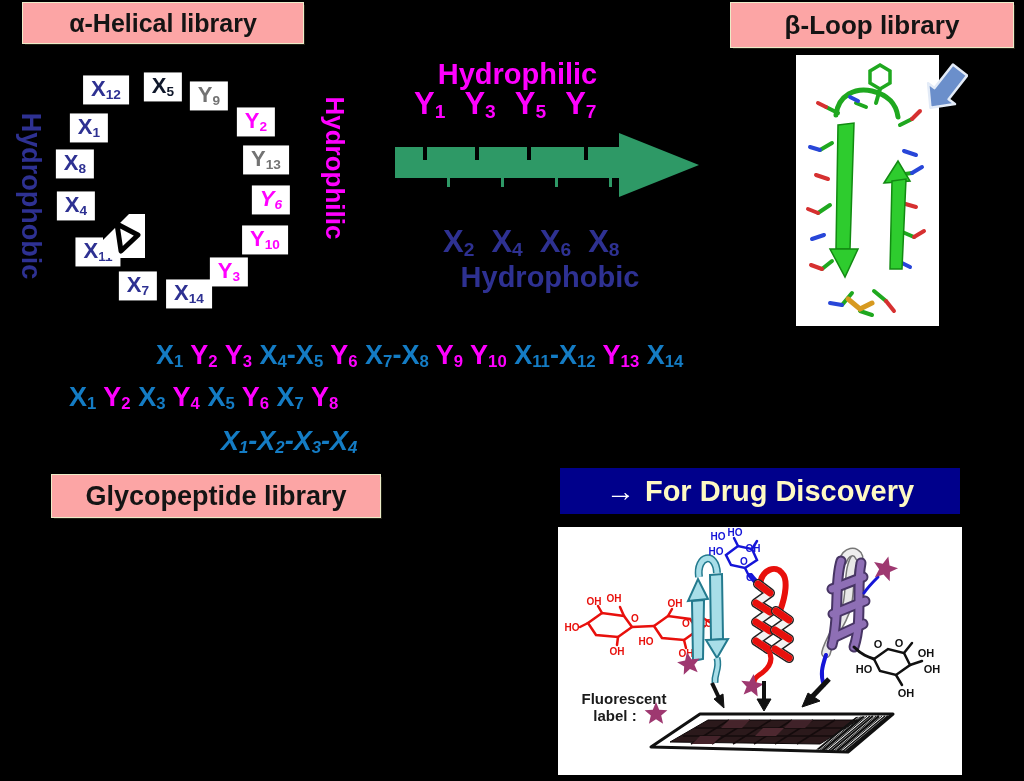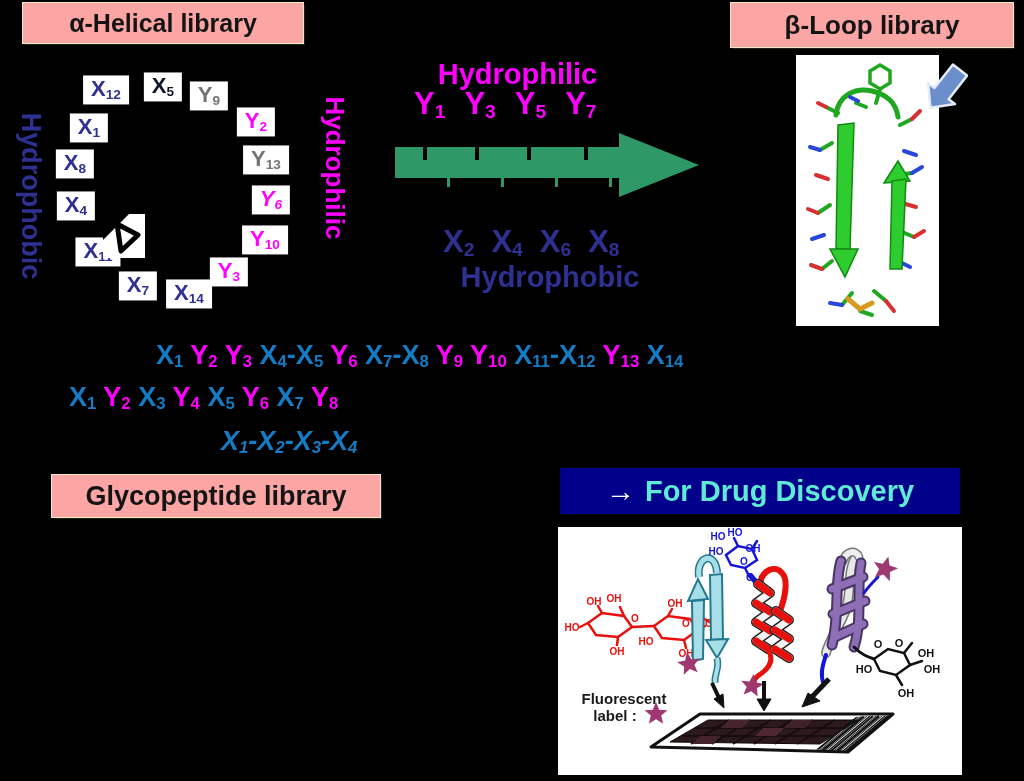--- a/index.html
+++ b/index.html
@@ -9,21 +9,21 @@
        display:flex;align-items:center;justify-content:center;white-space:nowrap;
        box-shadow:0 0 0 1px #ecebc8, 2px 2px 0 rgba(60,60,40,.55);}
   .hdr-helical{left:23px;top:3px;width:280px;height:40px;font-size:25px;}
   .hdr-strand{left:383px;top:3px;width:290px;height:42px;font-size:27px;}
   .hdr-loop{left:731px;top:3px;width:282px;height:44px;font-size:26px;}
   .hdr-glyco{left:52px;top:475px;width:328px;height:42px;font-size:27px;}
   .hdr-drug{position:absolute;left:560px;top:468px;width:400px;height:46px;background:#00008B;
             display:flex;align-items:center;justify-content:center;gap:10px;
             font-weight:bold;font-size:29px;white-space:nowrap;}
   .hdr-drug .arrow{color:#FFFFFF;font-weight:bold;}
-  .hdr-drug .label{color:#5eead4;}
+  .hdr-drug .label{color:#fef9c3;}
   .wheel-label{position:absolute;transform:translate(-50%,-50%);background:#FFFFFF;
                padding:2px 8px 4px;font-weight:bold;font-size:22px;line-height:1.05;white-space:nowrap;}
   sub{font-size:0.62em;line-height:0;position:relative;top:0.2em;vertical-align:baseline;}
   .v-label{position:absolute;font-weight:bold;white-space:nowrap;
            transform:translate(-50%,-50%) rotate(90deg);}
   .v-hydrophobic{left:30px;top:196px;font-size:27px;color:#2E3192;}
   .v-hydrophilic{left:334px;top:168px;font-size:26px;color:#FF00FF;}
   .strand-word{position:absolute;font-weight:bold;text-align:center;white-space:nowrap;}
   .strand-philic{left:425px;top:58px;width:185px;font-size:29px;color:#FF00FF;}
   .strand-phobic{left:455px;top:261px;width:190px;font-size:29px;color:#2E3192;}

